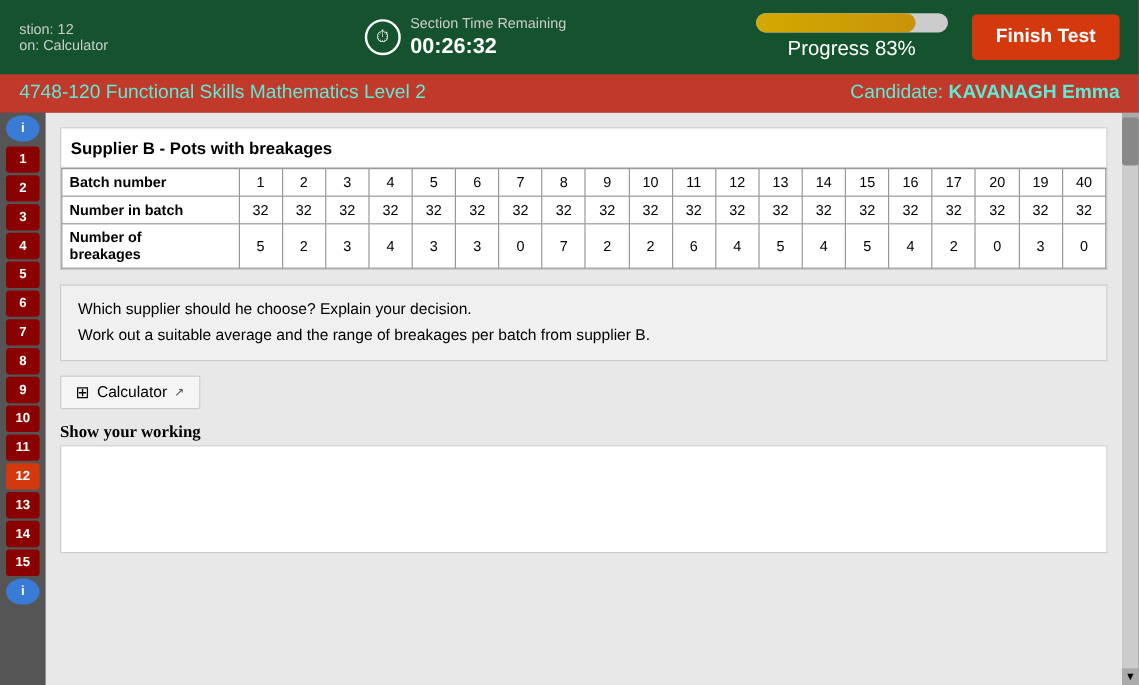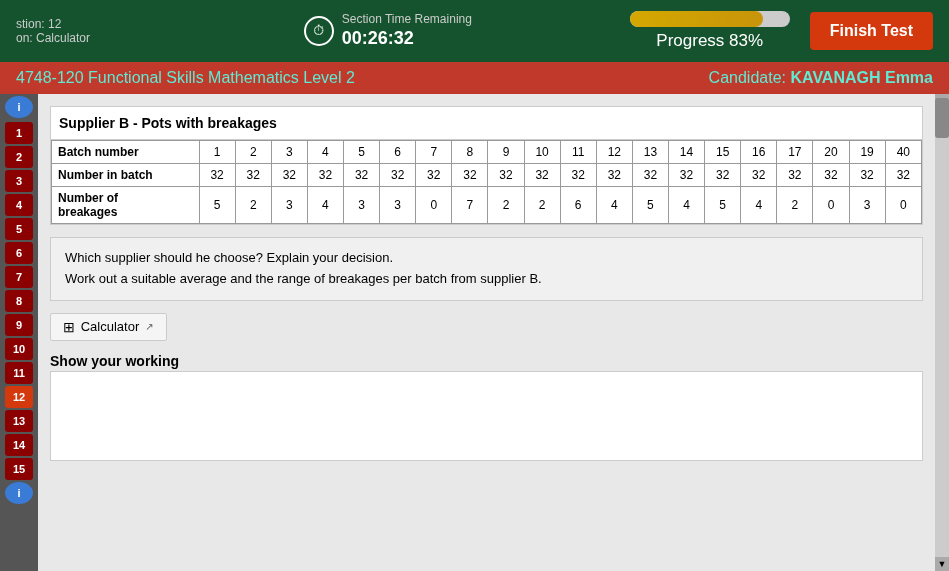--- a/index.html
+++ b/index.html
@@ -196,20 +196,21 @@
       border-radius: 2px;
     }
     .calc-btn .calc-icon { font-size: 14px; }
     .calc-btn .ext-icon { font-size: 10px; color: #555; }
 
     
     .show-working-label {
       font-weight: bold;
       font-size: 14px;
       margin-bottom: 2px;
+      font-family: Liberation Serif, serif;
     }
     .working-textarea {
       width: 100%;
       height: 90px;
       border: 1px solid #ccc;
       background: white;
       resize: none;
       font-size: 13px;
       padding: 6px;
     }

